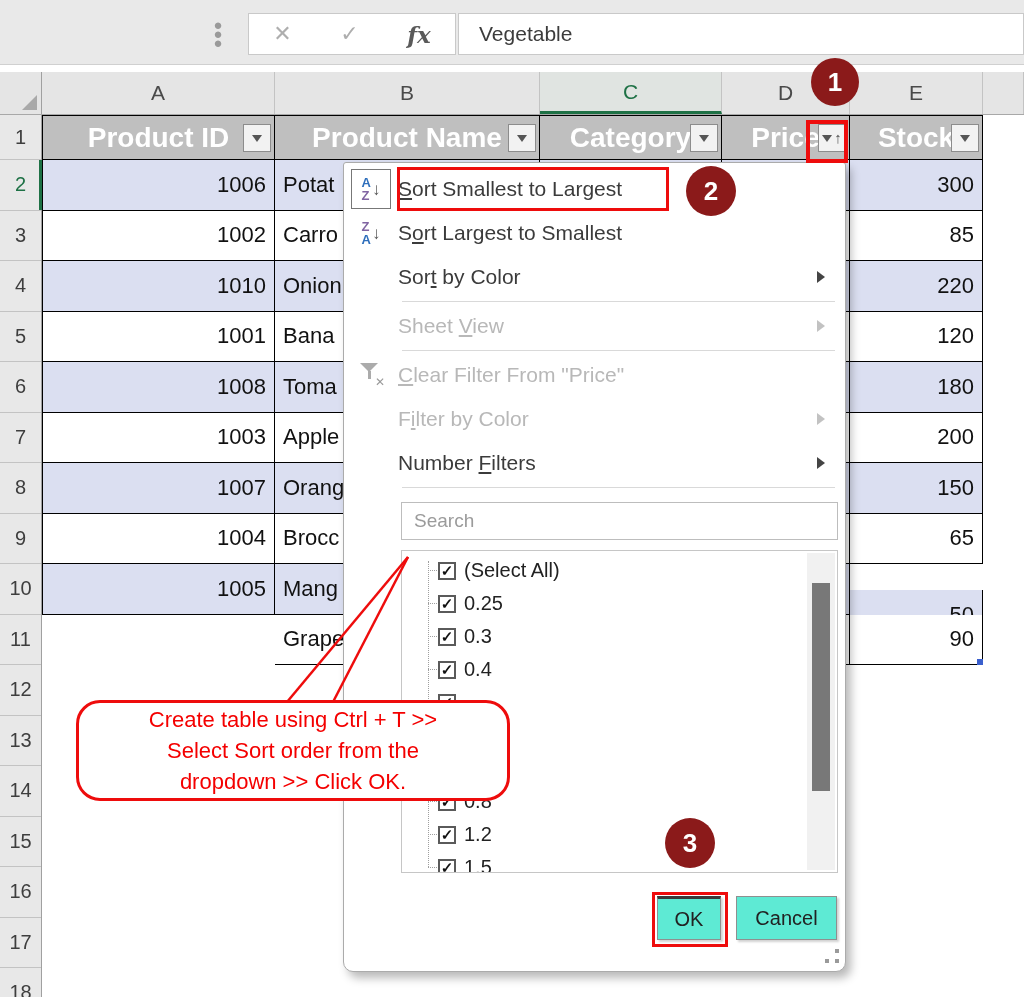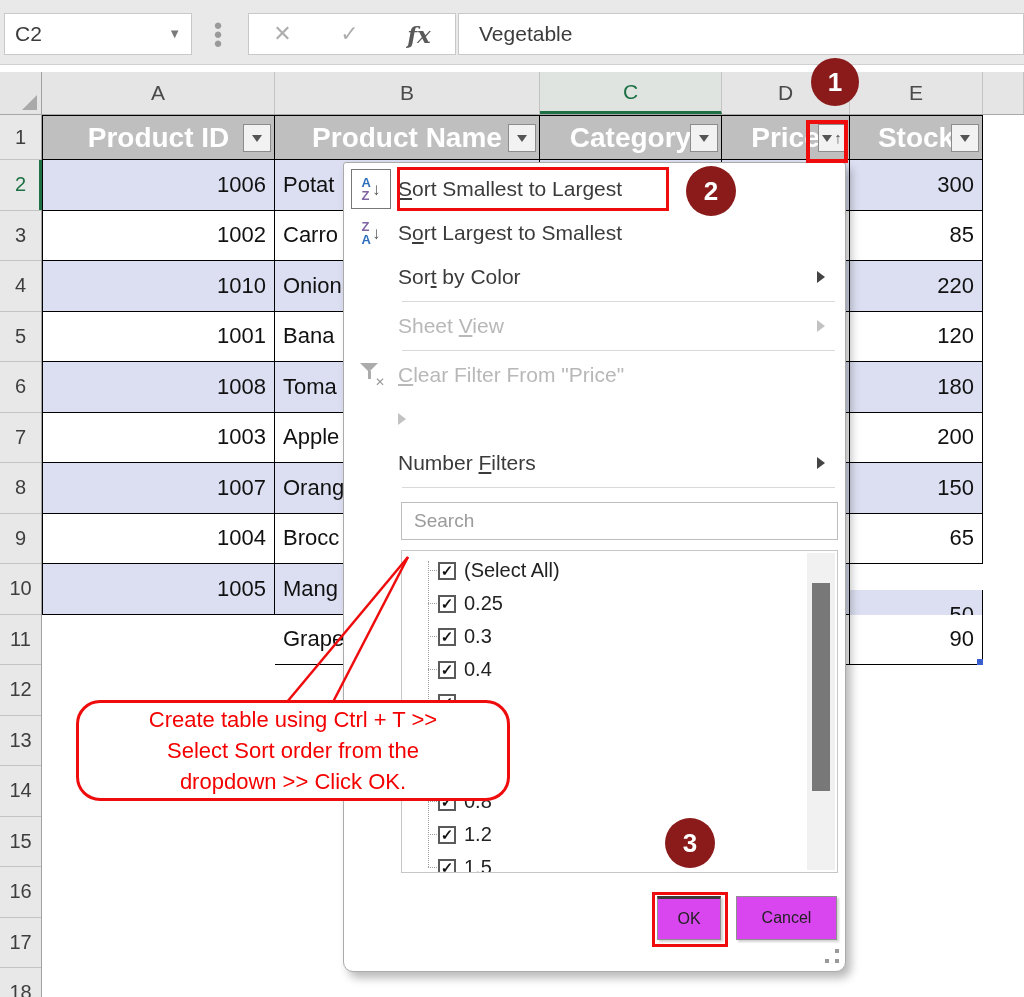--- a/index.html
+++ b/index.html
@@ -78,21 +78,21 @@
          overflow:hidden;padding-top:3px;}
   #treeline{position:absolute;left:26px;top:10px;height:306px;border-left:1px dotted #9f9f9f;}
   .citem{position:relative;height:33px;display:flex;align-items:center;padding-left:36px;font-size:20px;color:#222;}
   .citem::before{content:"";position:absolute;left:26px;top:16px;width:9px;border-top:1px dotted #9f9f9f;}
   .cb{width:18px;height:18px;border:2px solid #5a5a5a;box-sizing:border-box;background:#fff;flex:none;margin-right:8px;
       display:flex;align-items:center;justify-content:center;font-size:15px;font-weight:bold;color:#111;line-height:1;}
   #sbtrack{position:absolute;right:2px;top:2px;bottom:2px;width:28px;background:#f1f1f1;}
   #sbthumb{position:absolute;left:5px;top:30px;width:18px;height:208px;background:#787878;}
 
   #mbtns{display:flex;justify-content:flex-end;margin:23px 8px 0 0;}
-  .mbtn{height:44px;background:#d946ef;border:1px solid #8f8f8f;font-size:16px;color:#222;font-family:inherit;
+  .mbtn{height:44px;background:#5eead4;border:1px solid #8f8f8f;font-size:20px;color:#222;font-family:inherit;
         box-shadow:2px 2px 2px rgba(0,0,0,.18);}
   #okbtn{width:64px;border-top:3px solid #3a3a3a;margin-right:15px;}
   #cancelbtn{width:101px;}
   #grip{position:absolute;right:6px;bottom:8px;width:14px;height:14px;}
   #grip i{position:absolute;width:4px;height:4px;background:#9a9a9a;}
   #grip i:nth-child(1){right:0;top:0;} #grip i:nth-child(2){right:0;bottom:0;} #grip i:nth-child(3){left:0;bottom:0;}
 
   
   .redbox{position:absolute;border:3px solid #ee0c0c;box-sizing:border-box;z-index:30;pointer-events:none;}
   #rb-price{left:806px;top:120px;width:42px;height:43px;border-width:4px;}
@@ -106,24 +106,20 @@
          font-size:26px;font-weight:bold;z-index:50;}
   #badge-1{left:811px;top:58px;width:48px;height:48px;}
   #badge-2{left:686px;top:166px;width:50px;height:50px;}
   #badge-3{left:665px;top:818px;width:50px;height:50px;}
   u{text-decoration:underline;}
 </style>
 </head>
 <body>
 
 <div id="topbar">
-  <div id="namebox" class="whitebox">
-    <span>C2</span>
-    <span class="caret">▼</span>
-  </div>
   <div id="sepdots">●<br>●<br>●</div>
   <div id="fxbox" class="whitebox">
     <button class="tbtn">✕</button>
     <button class="tbtn">✓</button>
     <span class="tbtn fx">fx</span>
   </div>
   <div id="fbar" class="whitebox">
     <span>Vegetable</span>
   </div>
 </div>
@@ -312,20 +308,21 @@
           <div class="funnel">
             <div class="cone"></div>
             <div class="stem"></div>
             <div class="x">✕</div>
           </div>
         </div>
         <div class="lbl"><u>C</u>lear Filter From "Price"</div>
       </div>
       <div class="mi disabled">
         <div class="gutter"></div>
+        <div class="lbl">F<u>i</u>lter by Color</div>
         <div class="subarrow"></div>
       </div>
       <div class="mi">
         <div class="gutter"></div>
         <div class="lbl">Number <u>F</u>ilters</div>
         <div class="subarrow"></div>
       </div>
       <div class="mdiv"></div>
     </div>
   <input id="msearch" type="text" placeholder="Search" style="">

